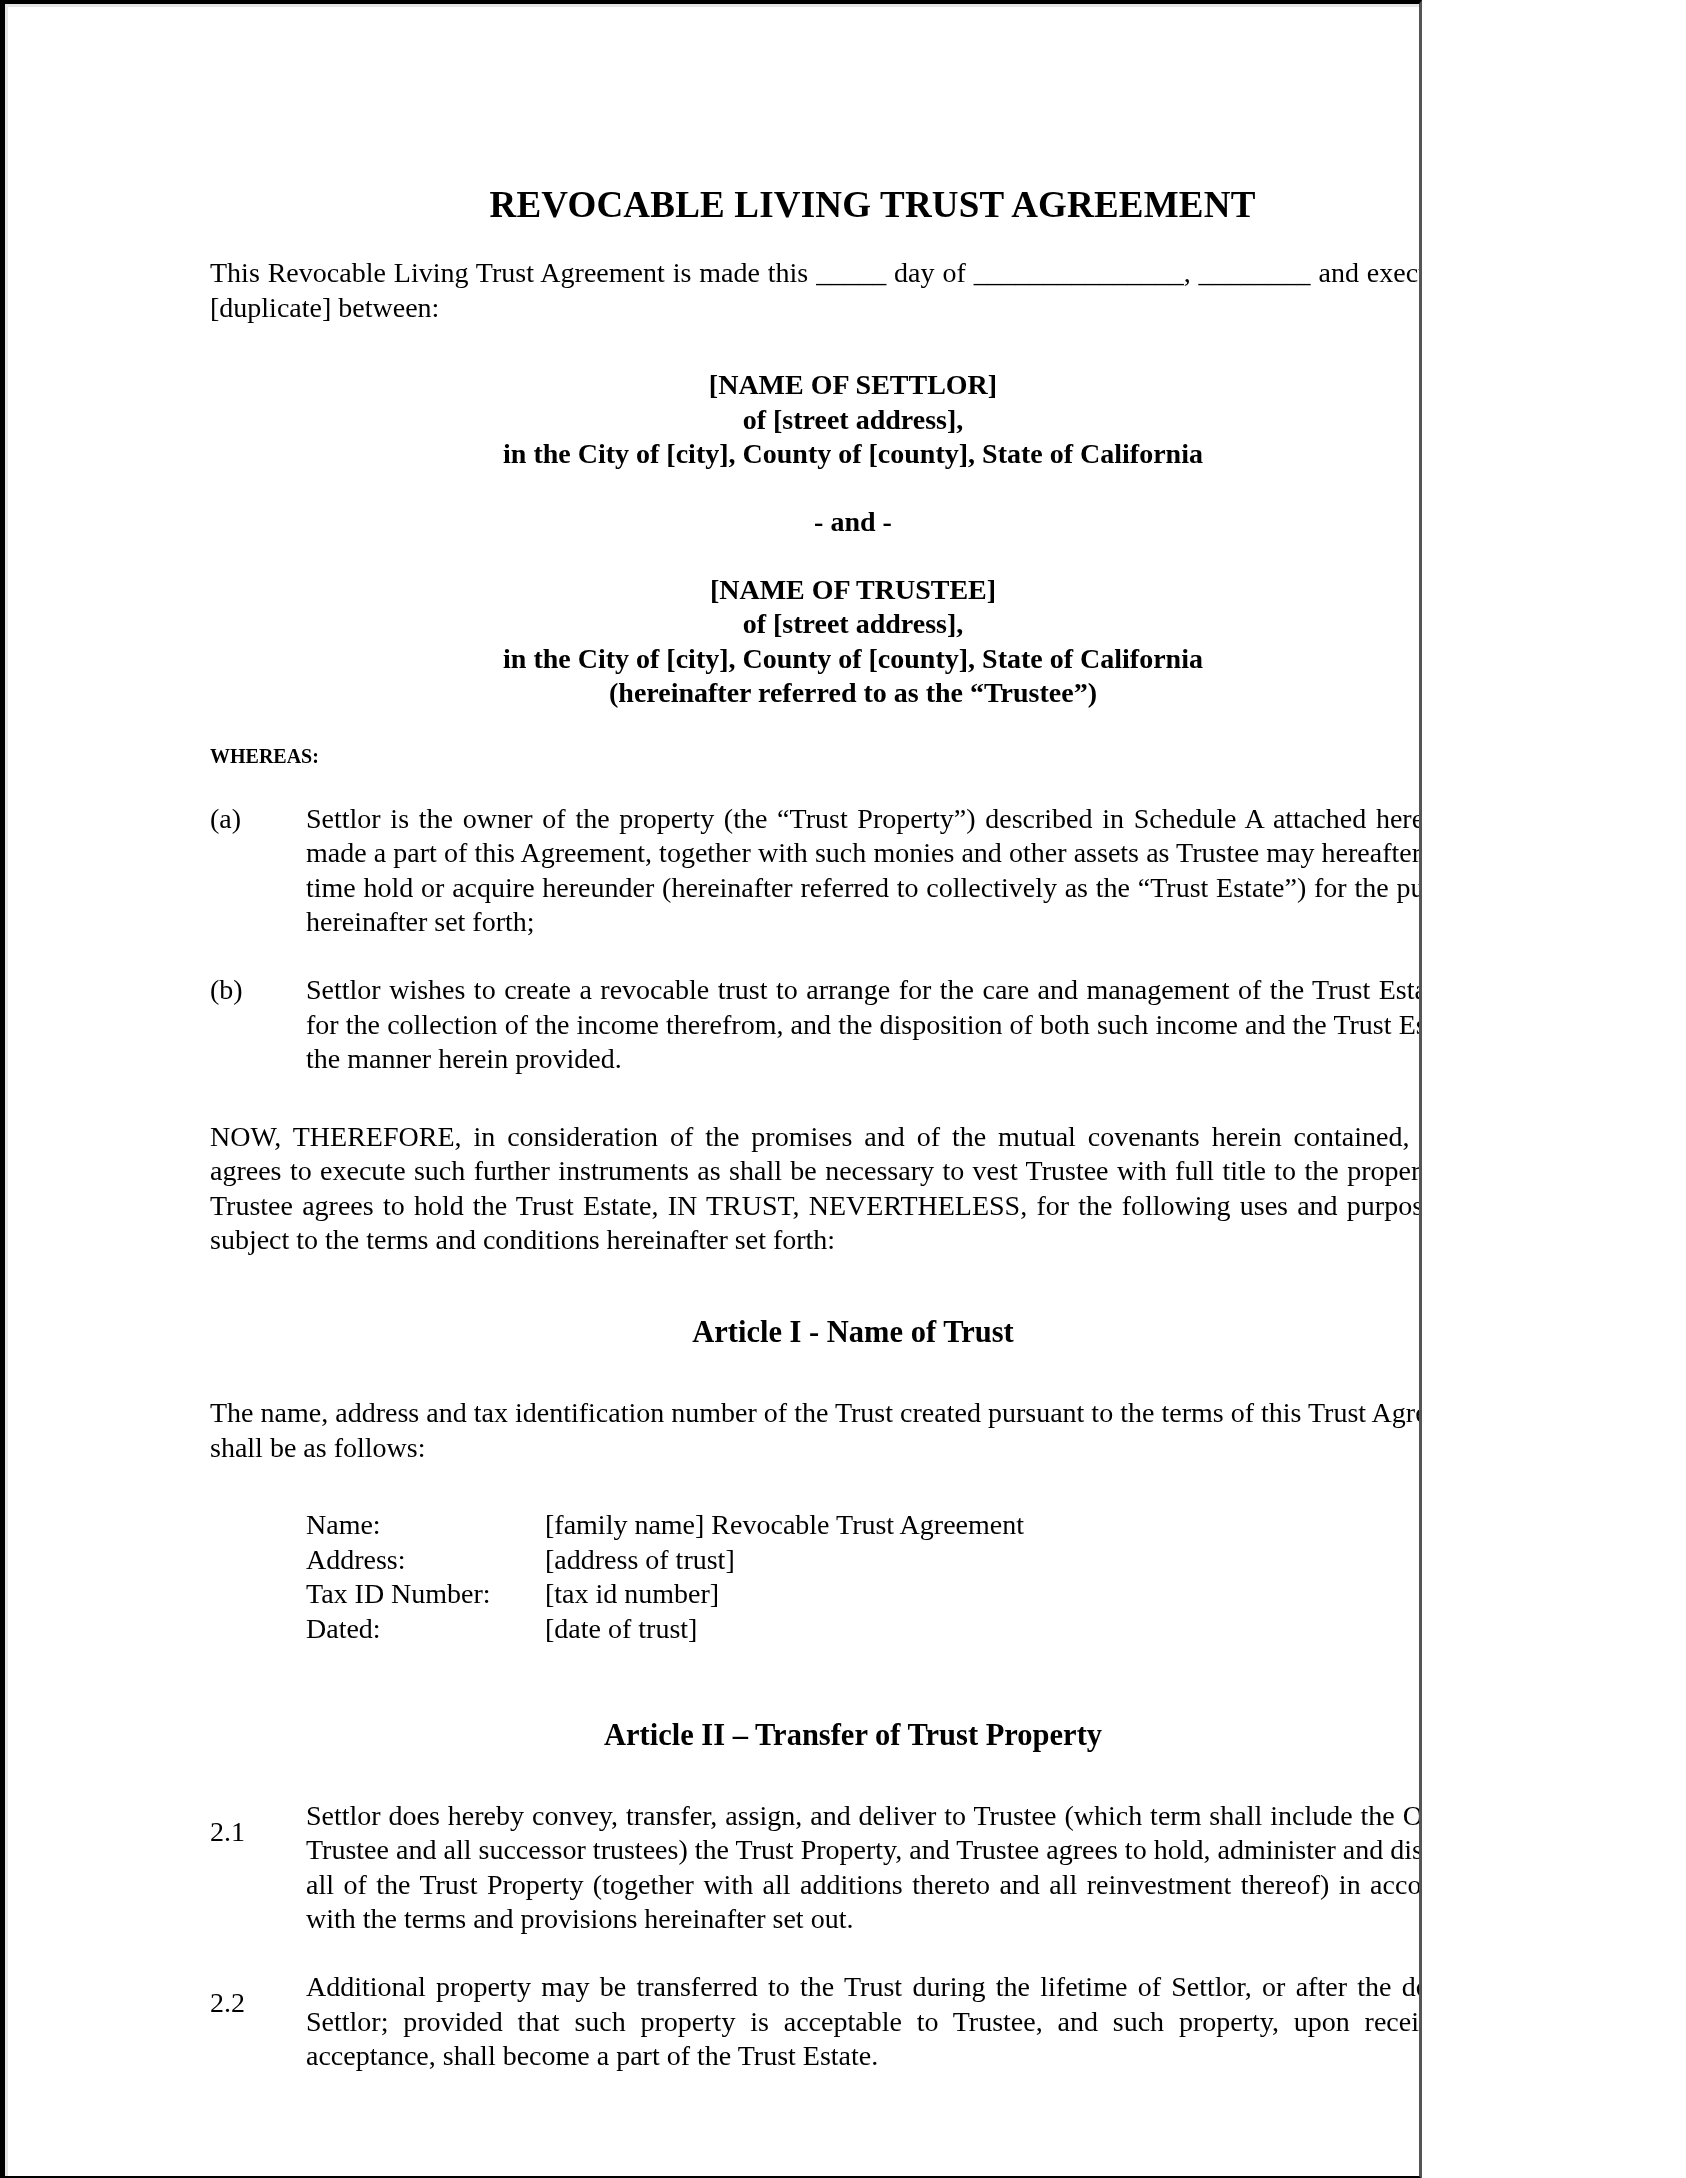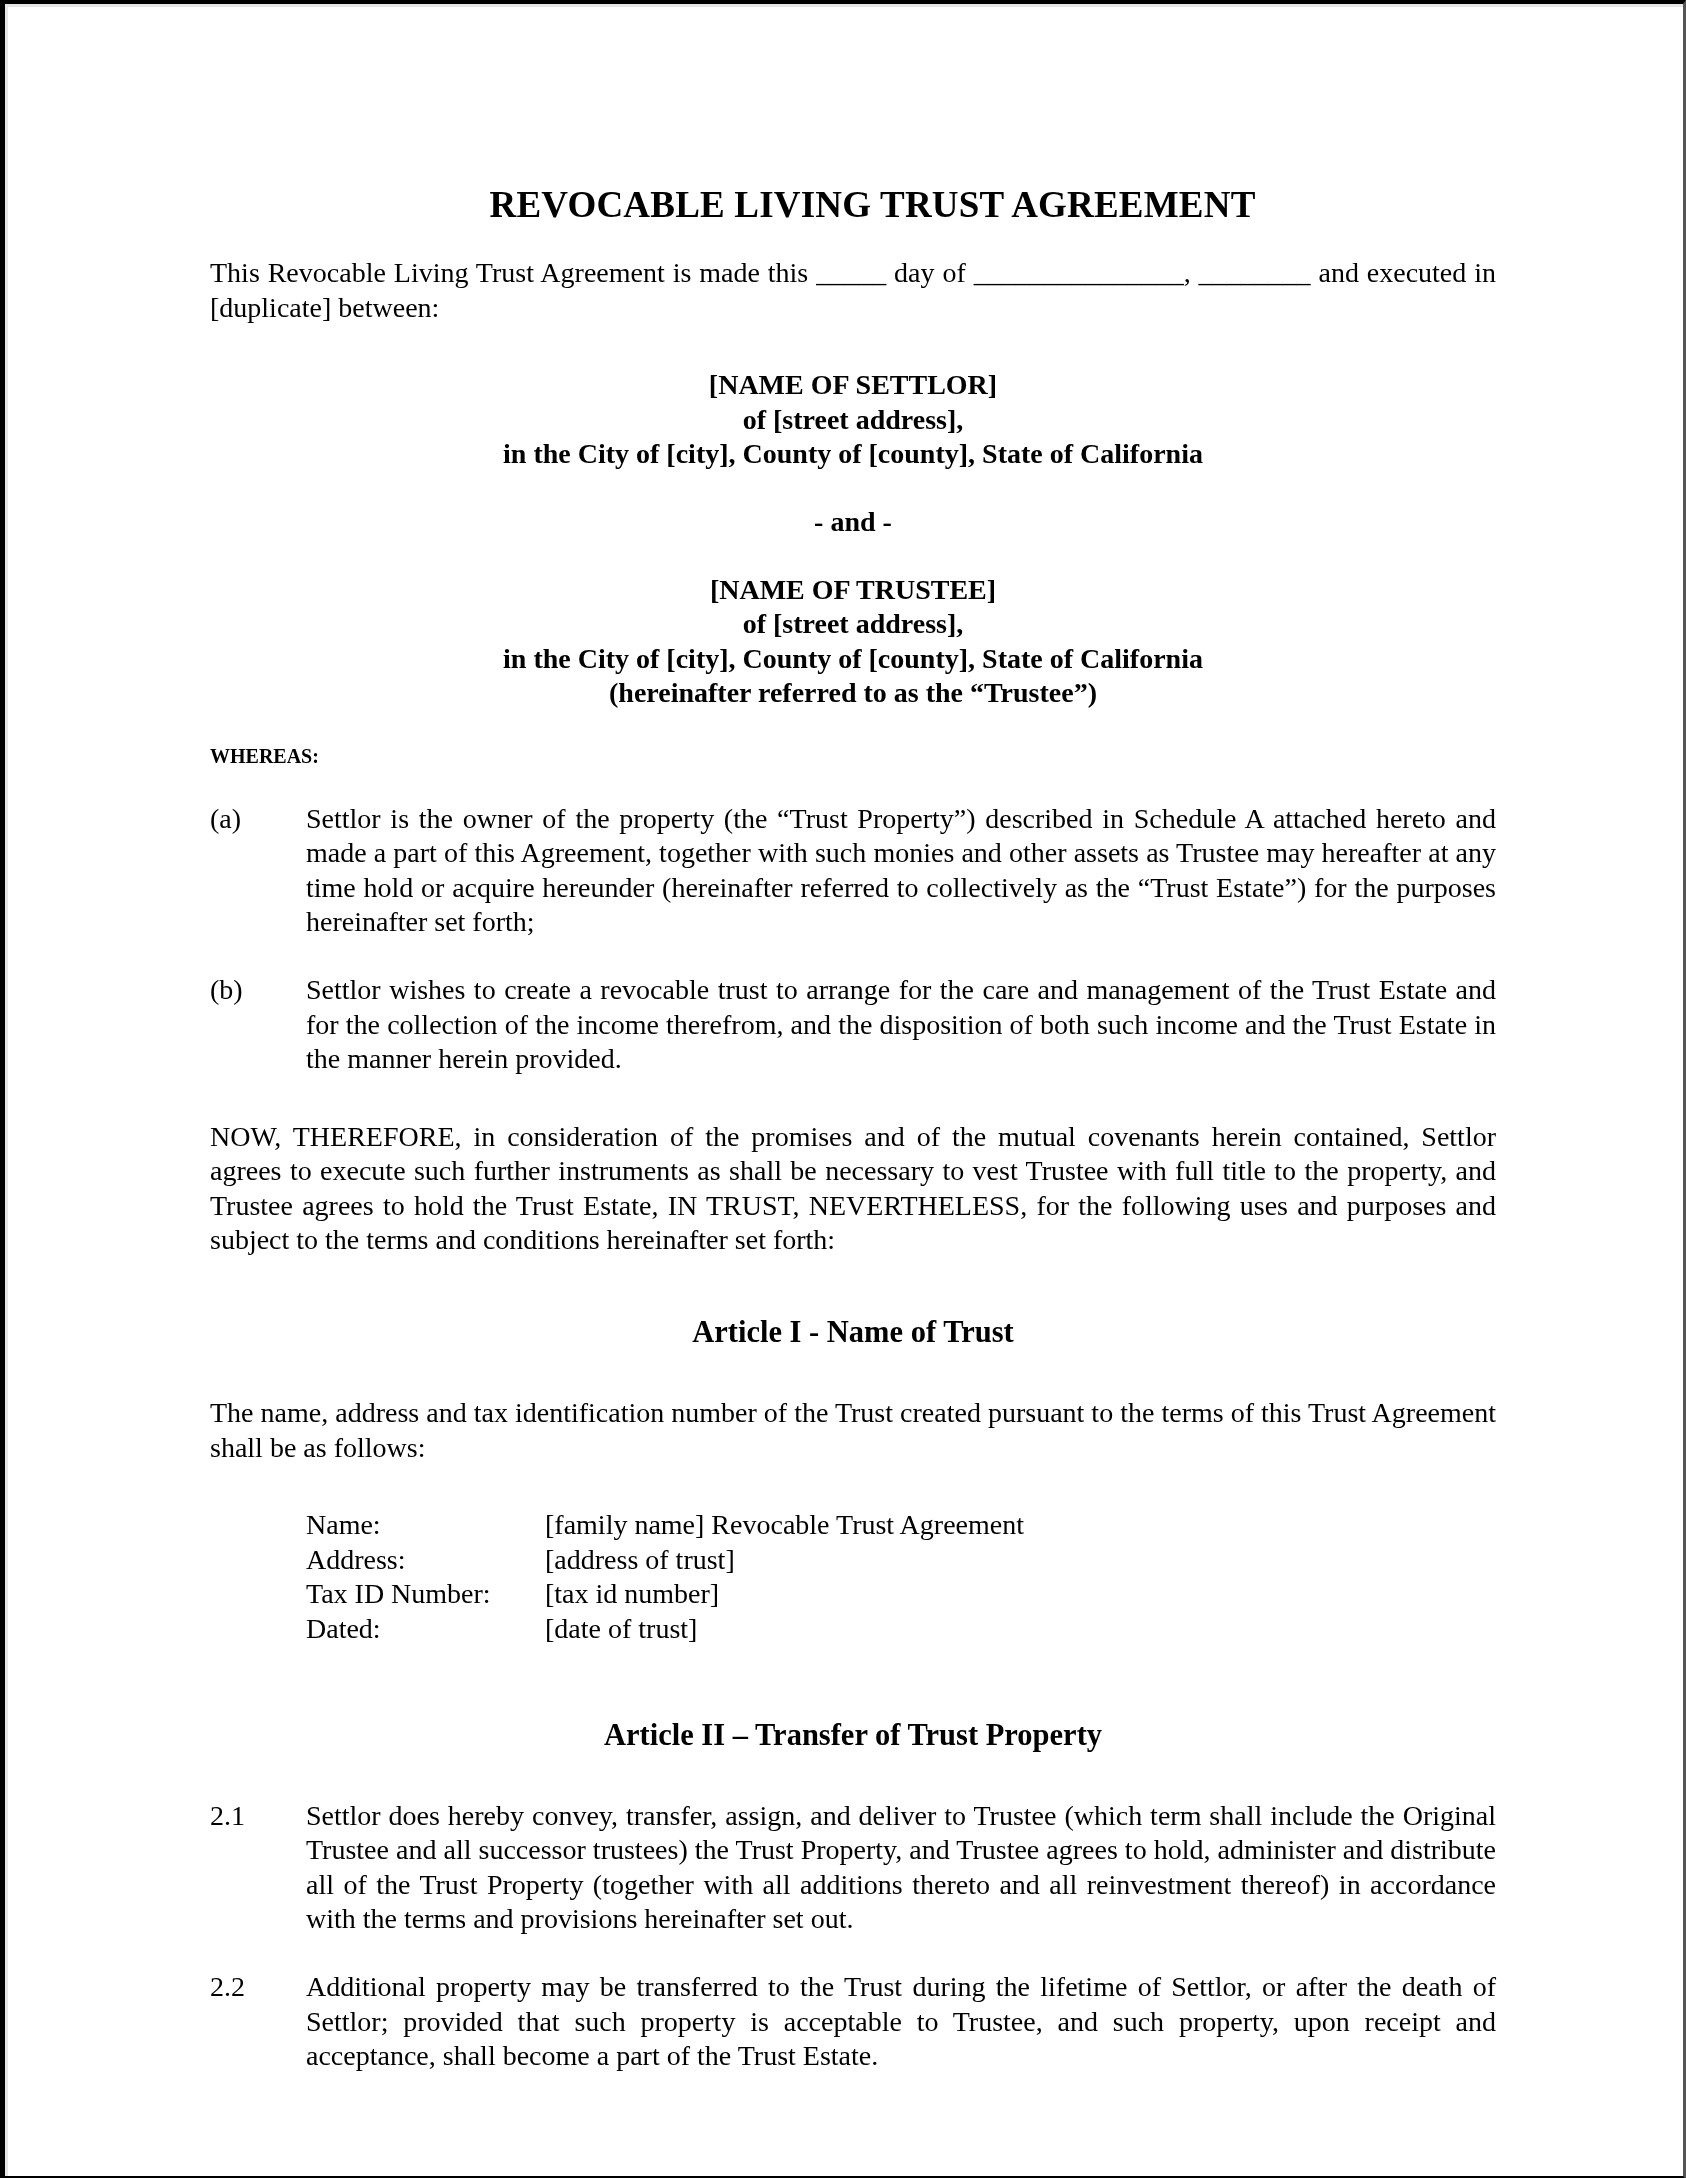--- a/index.html
+++ b/index.html
@@ -7,21 +7,21 @@
     margin: 0;
     padding: 0;
     background: #ffffff;
   }
   body {
     font-family: "Liberation Serif", "DejaVu Serif", serif;
   }
 
   .page {
     position: relative;
-    width: 1686px;
+    width: 1422px;
     height: 2179px;
     box-sizing: border-box;
     background: #ffffff;
     border-left: 5.9px solid #000000;
     border-top: 4.9px solid #000000;
     border-right: 3px solid #555555;
     border-bottom: 3.9px solid #000000;
     overflow: hidden;
   }
 
@@ -124,21 +124,21 @@
     font-size: 28px;
     line-height: 1.235;
     text-align: justify;
     text-justify: inter-word;
     margin: 0;
   }
 
   .numbered-marker {
     position: absolute;
     left: 0;
-    top: 0;
+    top: 16px;
     width: 89px;
     text-align: left;
   }
 
   
   .deflist {
     margin: 0;
     padding-left: 96px;
     font-size: 28px;
     line-height: 1.235;

